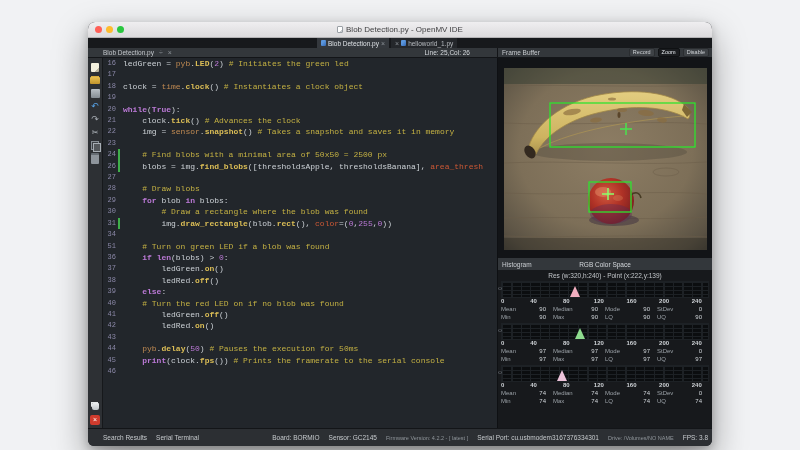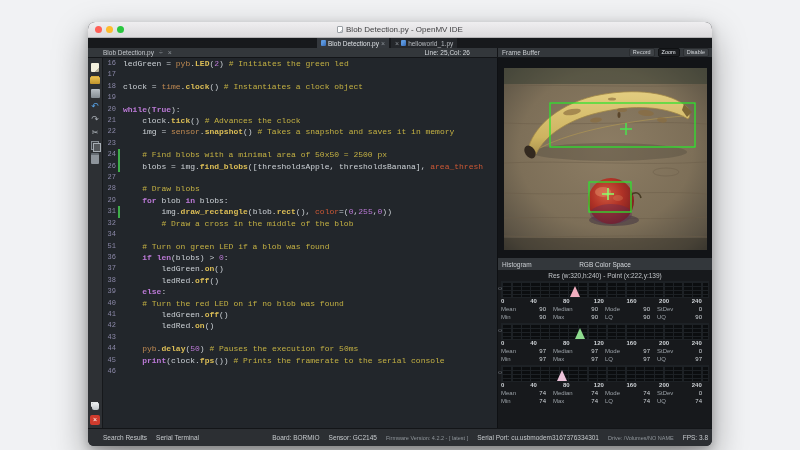--- a/index.html
+++ b/index.html
@@ -155,22 +155,22 @@
             <div class="cl"><span class="ln">19</span><span class="codeln"></span></div>
             <div class="cl"><span class="ln">20</span><span class="codeln"><span class="tk">while</span>(<span class="tk">True</span>):</span></div>
             <div class="cl"><span class="ln">21</span><span class="codeln">    clock.<span class="tf">tick</span>() <span class="tc"># Advances the clock</span></span></div>
             <div class="cl"><span class="ln">22</span><span class="codeln">    img = <span class="tm">sensor</span>.<span class="tf">snapshot</span>() <span class="tc"># Takes a snapshot and saves it in memory</span></span></div>
             <div class="cl"><span class="ln">23</span><span class="codeln"></span></div>
             <div class="cl chg"><span class="ln">24</span><span class="codeln">    <span class="tc"># Find blobs with a minimal area of 50x50 = 2500 px</span></span></div>
             <div class="cl chg"><span class="ln">26</span><span class="codeln">    blobs = img.<span class="tf">find_blobs</span>([thresholdsApple, thresholdsBanana], <span class="ta">area_thresh</span></span></div>
             <div class="cl"><span class="ln">27</span><span class="codeln"></span></div>
             <div class="cl"><span class="ln">28</span><span class="codeln">    <span class="tc"># Draw blobs</span></span></div>
             <div class="cl"><span class="ln">29</span><span class="codeln">    <span class="tk">for</span> blob <span class="tk">in</span> blobs:</span></div>
+            <div class="cl"><span class="ln">30</span><span class="codeln">        <span class="tc"># Draw a rectangle where the blob was found</span></span></div>
             <div class="cl chg"><span class="ln">31</span><span class="codeln">        img.<span class="tf">draw_rectangle</span>(blob.<span class="tf">rect</span>(), <span class="ta">color</span>=(<span class="tn">0</span>,<span class="tn">255</span>,<span class="tn">0</span>))</span></div>
-            <div class="cl"><span class="ln">32</span><span class="codeln">        <span class="tc"># Draw a cross in the middle of the blob</span></span></div>
             <div class="cl"><span class="ln">34</span><span class="codeln"></span></div>
             <div class="cl"><span class="ln">51</span><span class="codeln">    <span class="tc"># Turn on green LED if a blob was found</span></span></div>
             <div class="cl"><span class="ln">36</span><span class="codeln">    <span class="tk">if</span> <span class="tk">len</span>(blobs) &gt; <span class="tn">0</span>:</span></div>
             <div class="cl"><span class="ln">37</span><span class="codeln">        ledGreen.<span class="tf">on</span>()</span></div>
             <div class="cl"><span class="ln">38</span><span class="codeln">        ledRed.<span class="tf">off</span>()</span></div>
             <div class="cl"><span class="ln">39</span><span class="codeln">    <span class="tk">else</span>:</span></div>
             <div class="cl"><span class="ln">40</span><span class="codeln">    <span class="tc"># Turn the red LED on if no blob was found</span></span></div>
             <div class="cl"><span class="ln">41</span><span class="codeln">        ledGreen.<span class="tf">off</span>()</span></div>
             <div class="cl"><span class="ln">42</span><span class="codeln">        ledRed.<span class="tf">on</span>()</span></div>
             <div class="cl"><span class="ln">43</span><span class="codeln"></span></div>

